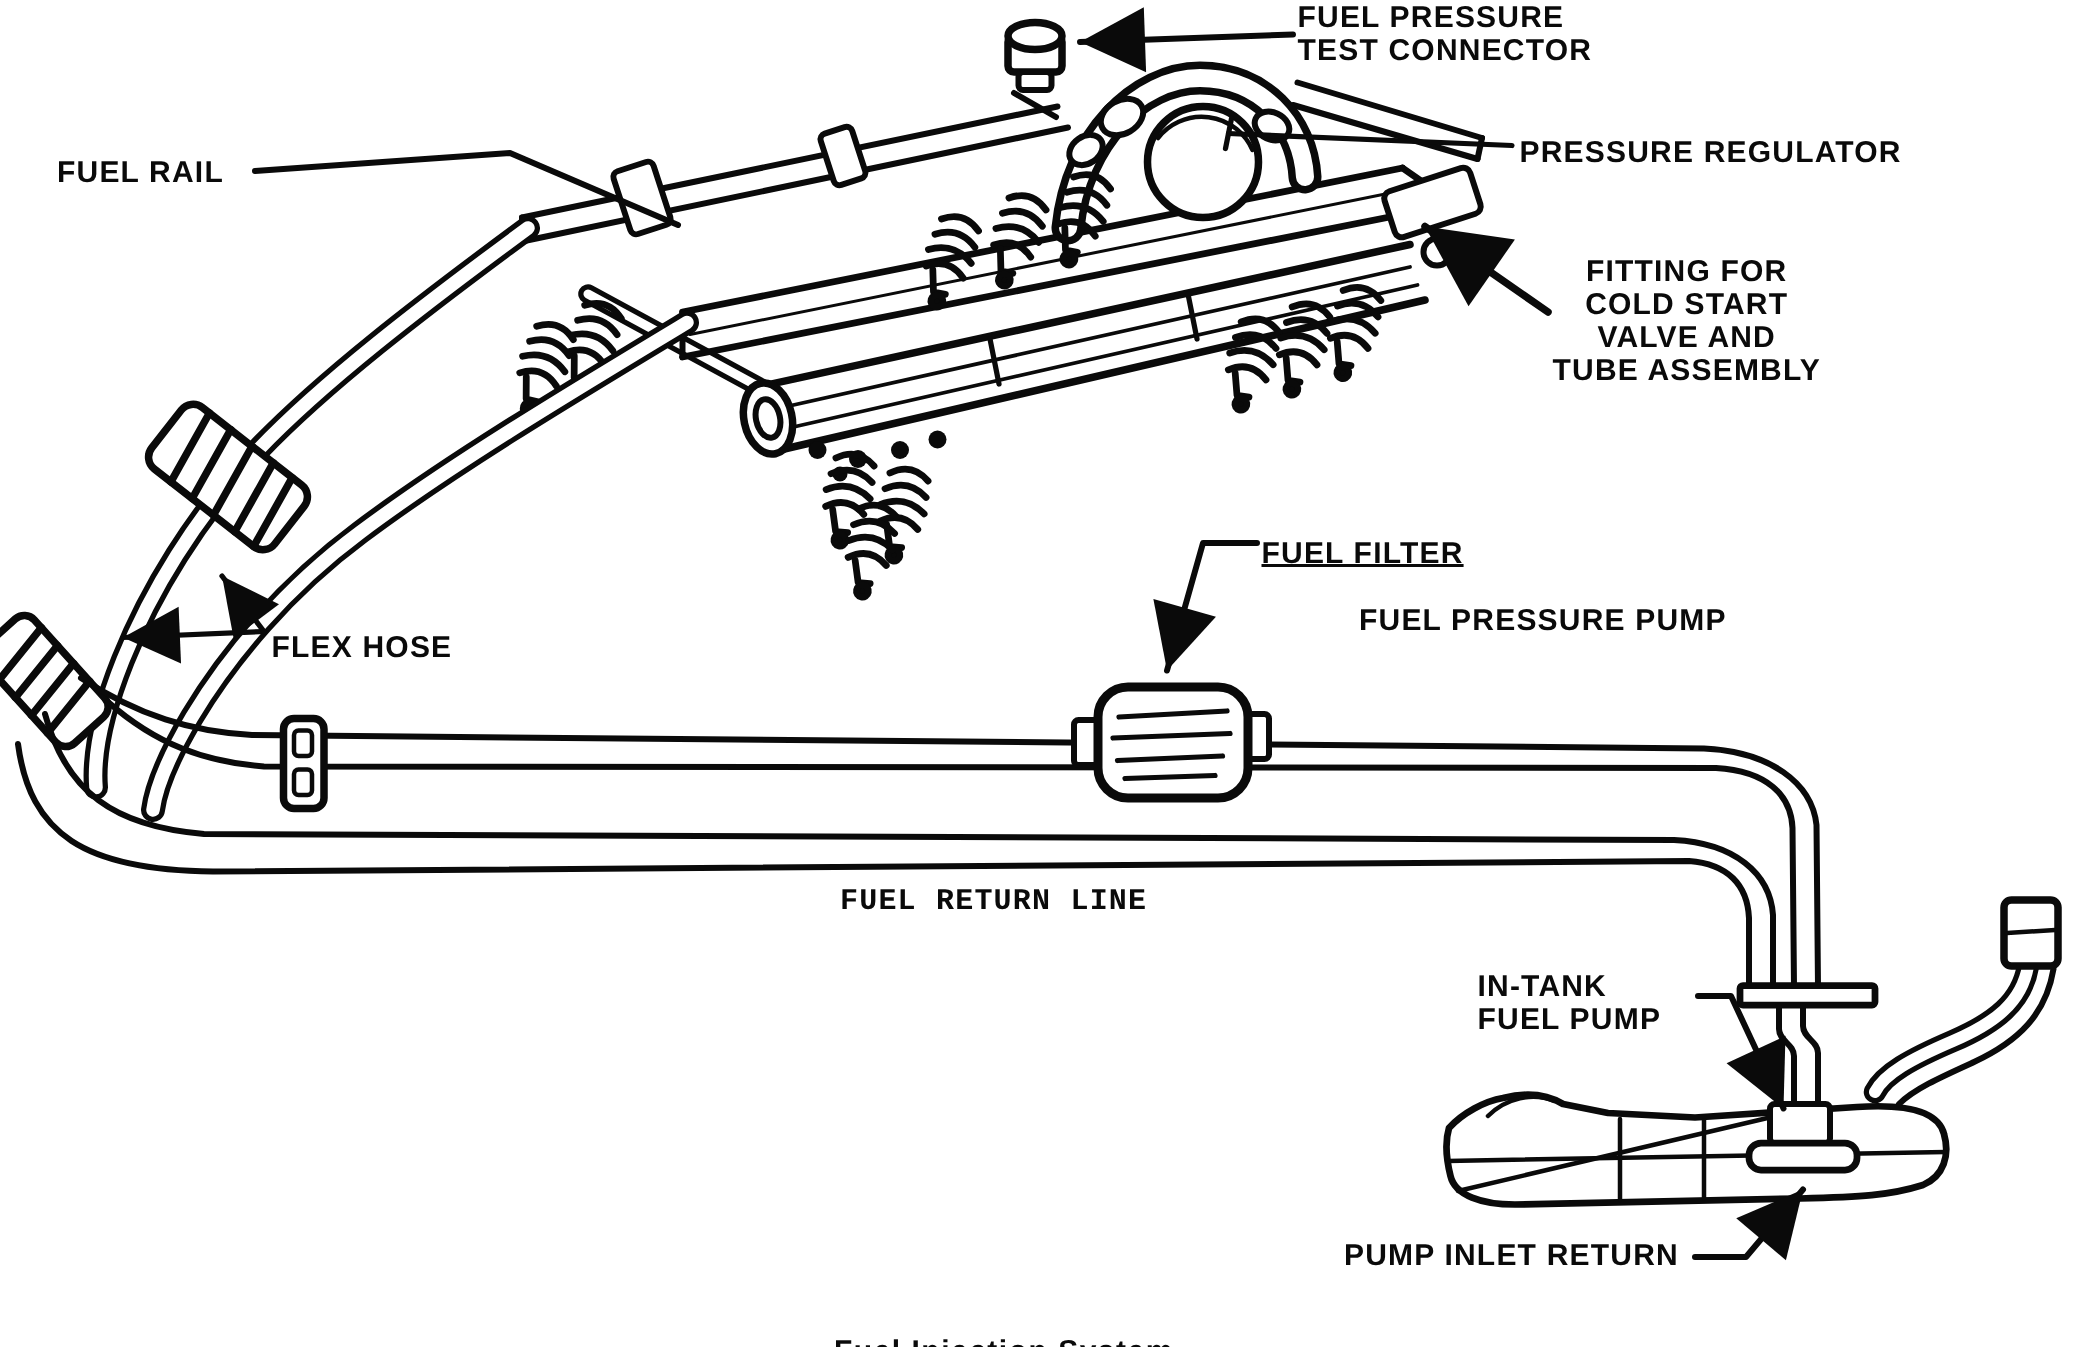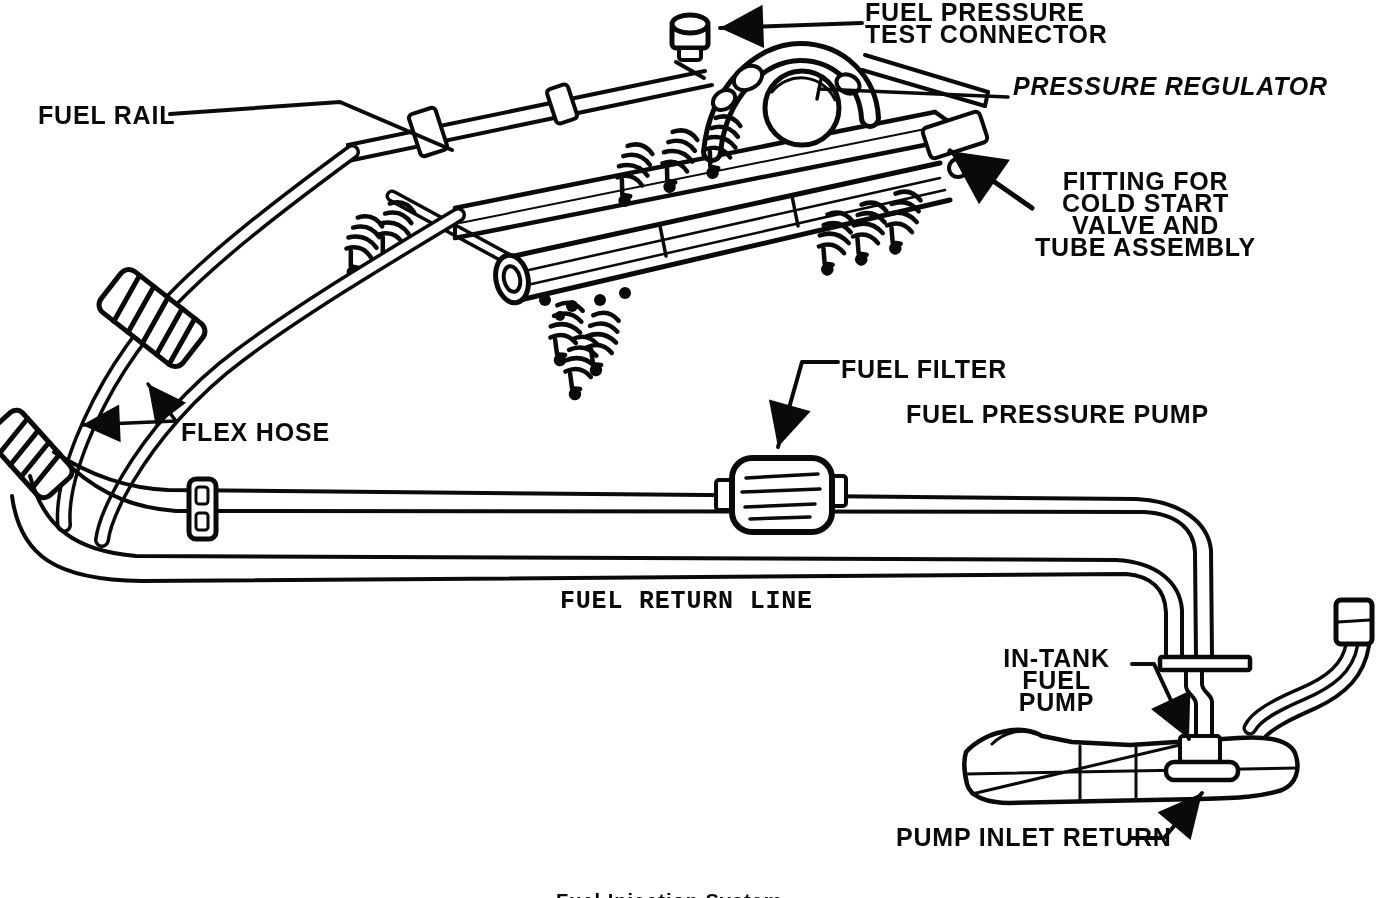--- a/index.html
+++ b/index.html
@@ -4,28 +4,28 @@
 <style>
   html,body{margin:0;padding:0;}
   body{
     width:1392px;height:898px;position:relative;overflow:hidden;
     background:#ffffff;
     font-family:"Liberation Sans", sans-serif;
   }
   .label{
     position:absolute;
     font-weight:700;
-    font-size:25px;
+    font-size:20px;
     line-height:22px;
     letter-spacing:0.8px;
     color:#0a0a0a;
     white-space:pre-line;
     user-select:none;
   }
-  .label.right{text-align:center;}
+  .label.right{text-align:left;}
   #diagram-svg{position:absolute;left:0;top:0;}
   #caption-fragment{
     position:absolute;left:556px;top:889px;width:260px;height:9px;
     overflow:hidden;font-weight:700;font-size:20px;line-height:24px;
     letter-spacing:1px;color:#0a0a0a;
   }
 </style>
 </head>
 <body>
 
@@ -213,26 +213,26 @@
     <path d="M838 362 L802 362 L778 447" marker-end="url(#arr)" stroke-width="4"></path>
     <path d="M176 421 L82 425" marker-end="url(#arr)"></path>
     <path d="M176 421 L148 384" marker-end="url(#arr)"></path>
     <path d="M1132 664 L1154 664 L1189 739" marker-end="url(#arr)" stroke-width="4"></path>
     <path d="M1130 838 L1164 838 L1202 793" marker-end="url(#arr)" stroke-width="4"></path>
   </g>
 </svg>
 
 <div class="label" style="left:865px;top:1px;">FUEL PRESSURE
 TEST CONNECTOR</div>
-<div class="label" style="left:1013px;top:75px;font-style:italic;">PRESSURE REGULATOR</div>
+<div class="label" style="left:1013px;top:91px;">PRESSURE REGULATOR</div>
 <div class="label" style="left:38px;top:104px;">FUEL RAIL</div>
 <div class="label" style="left:1035px;top:170px;text-align:center;">FITTING FOR
 COLD START
 VALVE AND
 TUBE ASSEMBLY</div>
-<div class="label" style="left:841px;top:358px;">FUEL FILTER</div>
+<div class="label" style="left:841px;top:358px;text-decoration:underline;">FUEL FILTER</div>
 <div class="label" style="left:906px;top:403px;">FUEL PRESSURE PUMP</div>
 <div class="label" style="left:181px;top:421px;">FLEX HOSE</div>
 <div class="label" style="left:560px;top:591px;font-family:Liberation Mono, monospace;">FUEL RETURN LINE</div>
 <div class="label right" style="left:985px;top:647px;width:143px;">IN-TANK
 FUEL PUMP</div>
 <div class="label" style="left:896px;top:826px;">PUMP INLET RETURN</div>
 <div id="caption-fragment">Fuel Injection System</div>
 
 </body></html>

